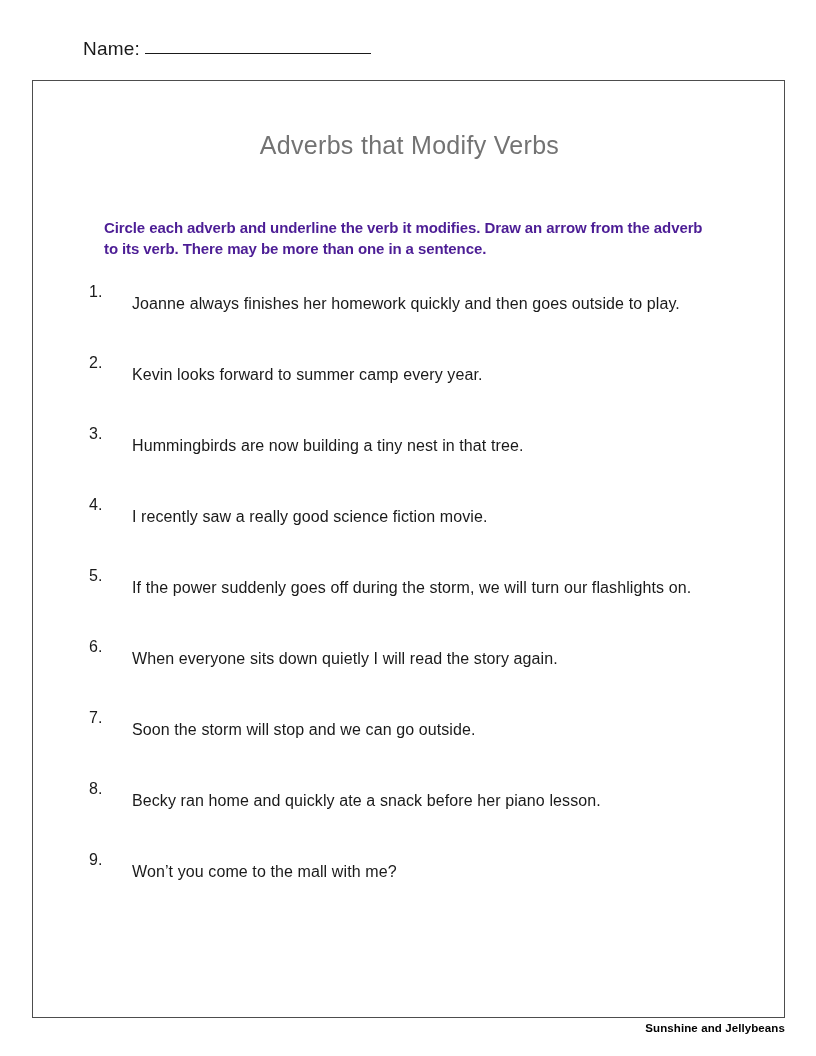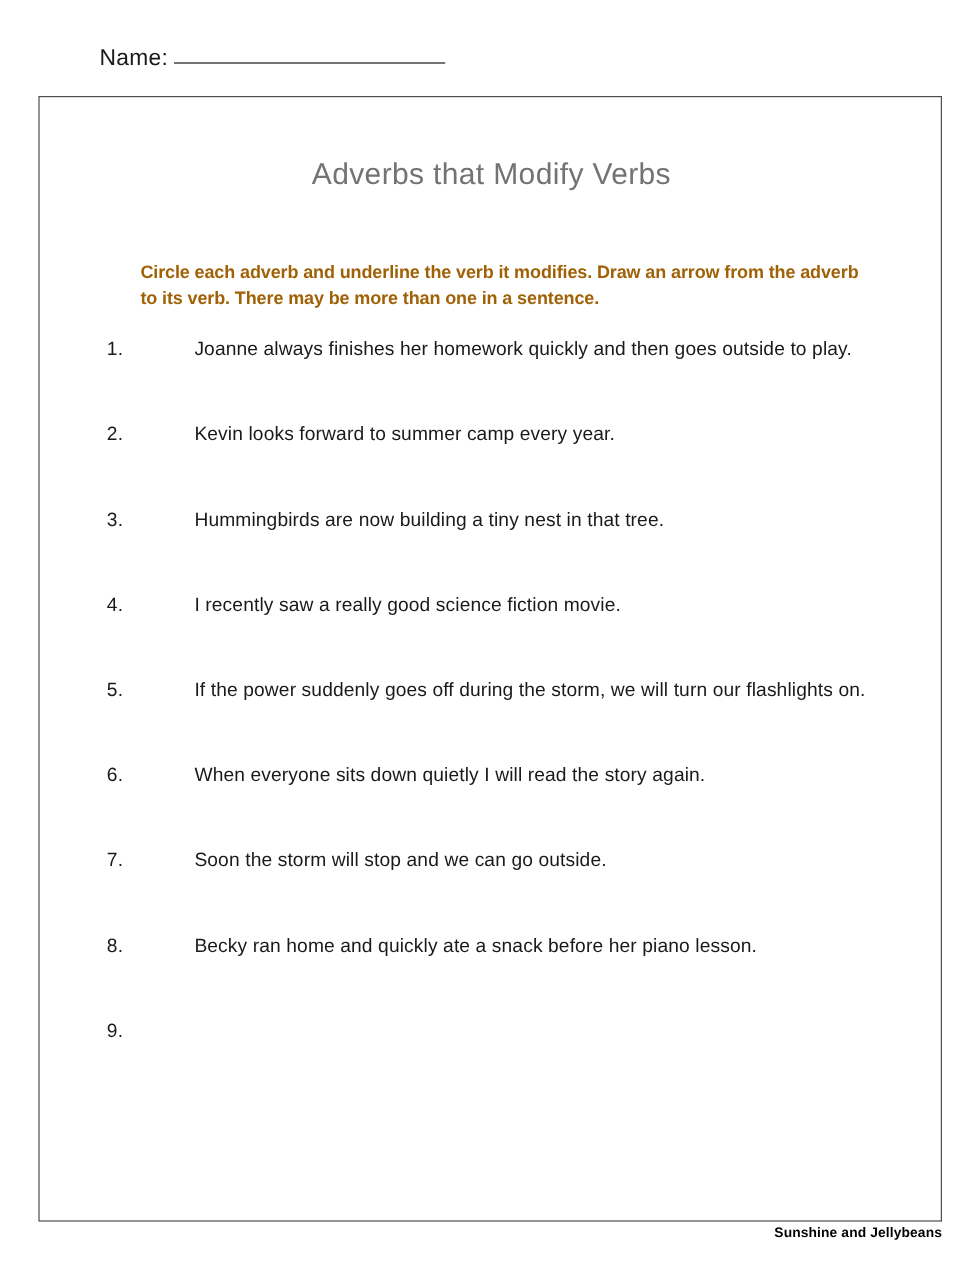--- a/index.html
+++ b/index.html
@@ -68,27 +68,27 @@
     text-align: center;
     font-size: 25px;
     font-weight: 400;
     letter-spacing: 0.3px;
     color: #737373;
   }
 
   .instructions {
     position: absolute;
     top: 136px;
-    left: 84px;
+    left: 71px;
     width: 615px;
     font-size: 15px;
     font-weight: 700;
     line-height: 1.42;
     letter-spacing: -0.1px;
-    color: #a16207;
+    color: #4c1d95;
   }
 
   
   .items {
     position: absolute;
     top: 200px;
     left: 0;
     width: 753px;
   }
   .item {
@@ -103,24 +103,23 @@
     left: 56px;
     top: 0;
     width: 30px;
     text-align: left;
     font-size: 16px;
     letter-spacing: 0.2px;
   }
   .item-text {
     position: absolute;
     left: 99px;
-    top: 0;
+    top: 12px;
     width: 620px;
     letter-spacing: 0.1px;
-    margin-left: 30px;
   }
 
   
   .credit {
     position: absolute;
     top: 1022px;
     left: 0;
     width: 785px;
     text-align: right;
     font-size: 11.5px;
@@ -183,19 +182,20 @@
       <span class="item-text">Soon the storm will stop and we can go outside.</span>
     </div>
 
     <div class="item">
       <span class="item-number">8.</span>
       <span class="item-text">Becky ran home and quickly ate a snack before her piano lesson.</span>
     </div>
 
     <div class="item">
       <span class="item-number">9.</span>
+      <span class="item-text">Won’t you come to the mall with me?</span>
     </div>
 
 
   </div>
 </div>
 
 <div class="credit">Sunshine and Jellybeans</div>
 
 </body></html>

